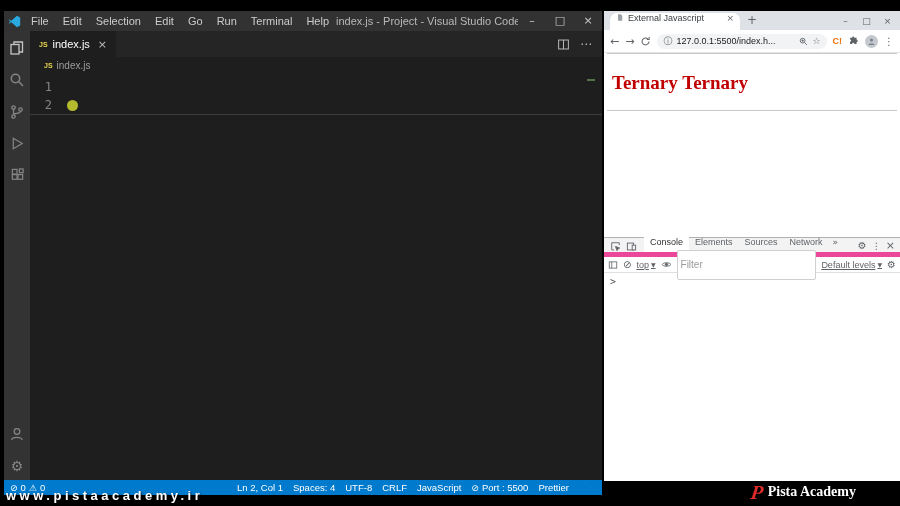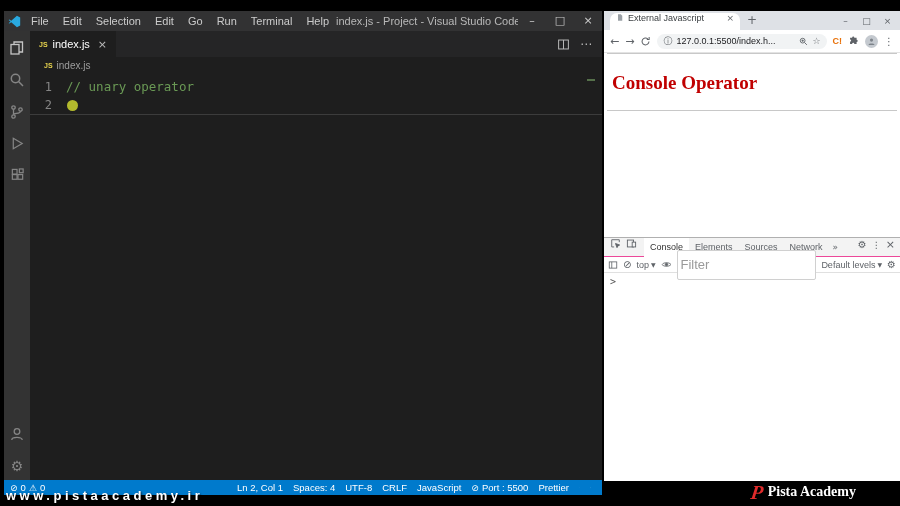--- a/index.html
+++ b/index.html
@@ -101,37 +101,37 @@
   .ch-content { flex:1; display:flex; flex-direction:column; min-height:0; background:#fff; }
   .page { height:184px; flex:0 0 auto; overflow:hidden; }
   .page h1 { font-family:"Liberation Serif",serif; font-size:26px; font-weight:bold;
              color:#000; margin:20px 8px 17px 8px; }
   .page hr { border:none; border-top:1px solid #c8c8c8; margin:0 3px; }
   .page h2 { font-family:"Liberation Serif",serif; font-size:19px; font-weight:bold;
              color:#c00000; margin:18px 8px 16px 8px; }
 
   .devtools { flex:1; border-top:1px solid #b0b0b0; display:flex; flex-direction:column;
               font-size:9px; color:#5f6368; min-height:0; }
-  .dt-tabsrow { height:19px; background:#f3f3f3; border-bottom:1px solid #ec4899; display:flex;
-                align-items:flex-start; padding:0 3px; flex:0 0 auto; }
+  .dt-tabsrow { height:19px; background:#f3f3f3; border-bottom:5px solid #ec4899; display:flex;
+                align-items:flex-end; padding:0 3px; flex:0 0 auto; }
   .dt-icon { width:16px; display:flex; align-items:center; justify-content:center; }
   .dt-sep { width:1px; background:#d0d0d0; margin:3px 2px; }
   .dt-tab { padding:0 6px; line-height:19px; }
   .dt-tab.active { color:#333; background:#fff; }
   .dt-more { padding:0 4px; line-height:19px; }
   .dt-right { margin-left:auto; display:flex; align-items:center; gap:5px; padding-right:2px; }
   .dt-gear { font-size:10px; }
   .dt-x { font-size:11px; }
 
   .dt-console-toolbar { height:16px; border-bottom:1px solid #e0e0e0; display:flex;
                         align-items:center; gap:5px; padding:0 4px; flex:0 0 auto; }
   .dt-clear { font-size:10px; }
-  .dt-dropdown { display:flex; align-items:center; gap:2px; white-space:nowrap; }
+  .dt-dropdown { display:flex; align-items:center; gap:2px; white-space:nowrap;text-decoration:underline; }
   .dd-caret { font-size:6px; }
-  .dt-filter { flex:1; height:12px; border:1px solid #d0d0d0; border-radius:2px; font-size:13px;
+  .dt-filter { flex:1; height:12px; border:1px solid #d0d0d0; border-radius:2px; font-size:10px;
                padding:14px 3px; color:#333; min-width:30px; background:#fff;
                font-family:"Liberation Sans",sans-serif; }
   .dt-filter::placeholder { color:#9a9a9a; }
   .dt-console { flex:1; padding:3px 6px; font-family:"DejaVu Sans Mono",monospace;
                 font-size:10px; color:#555; }
 </style>
 </head>
 <body>
 
 <div class="stage">
@@ -226,21 +226,20 @@
         </div>
 
         <div class="breadcrumb">
           <span class="js-badge">JS</span>
           <span>index.js</span>
         </div>
 
         <div class="editor">
           <div class="code-line">
             <span class="ln">1</span>
-            <span class="comment">// unary operator</span>
           </div>
           <div class="code-line current">
             <span class="ln">2</span>
             <span class="lightbulb"></span>
           </div>
           <div class="minimap">
             <i class="mm-mark"></i>
           </div>
         </div>
       </div>
@@ -332,21 +331,21 @@
             <circle cx="8" cy="5.5" r="2.8"></circle>
             <path d="M2.8 14 C2.8 10.5 13.2 10.5 13.2 14 Z"></path>
           </svg>
       </span>
       <span class="menu-dots glyph">⋮</span>
     </div>
 
     <div class="ch-content">
       <div class="page">
         <hr>
-        <h2>Console Operator</h2>
+        <h2>Ternary Ternary</h2>
         <hr>
       </div>
 
       <div class="devtools">
         <div class="dt-tabsrow">
           <span class="dt-icon">
             <svg width="11" height="11" viewBox="0 0 16 16" fill="none" stroke="currentColor" stroke-width="1.3">
                 <path d="M6 13 H2.5 V2.5 H13.5 V6"></path>
                 <path d="M8 8 L14 10.2 L11.5 11.5 L10.2 14 Z" fill="currentColor"></path>
               </svg>

